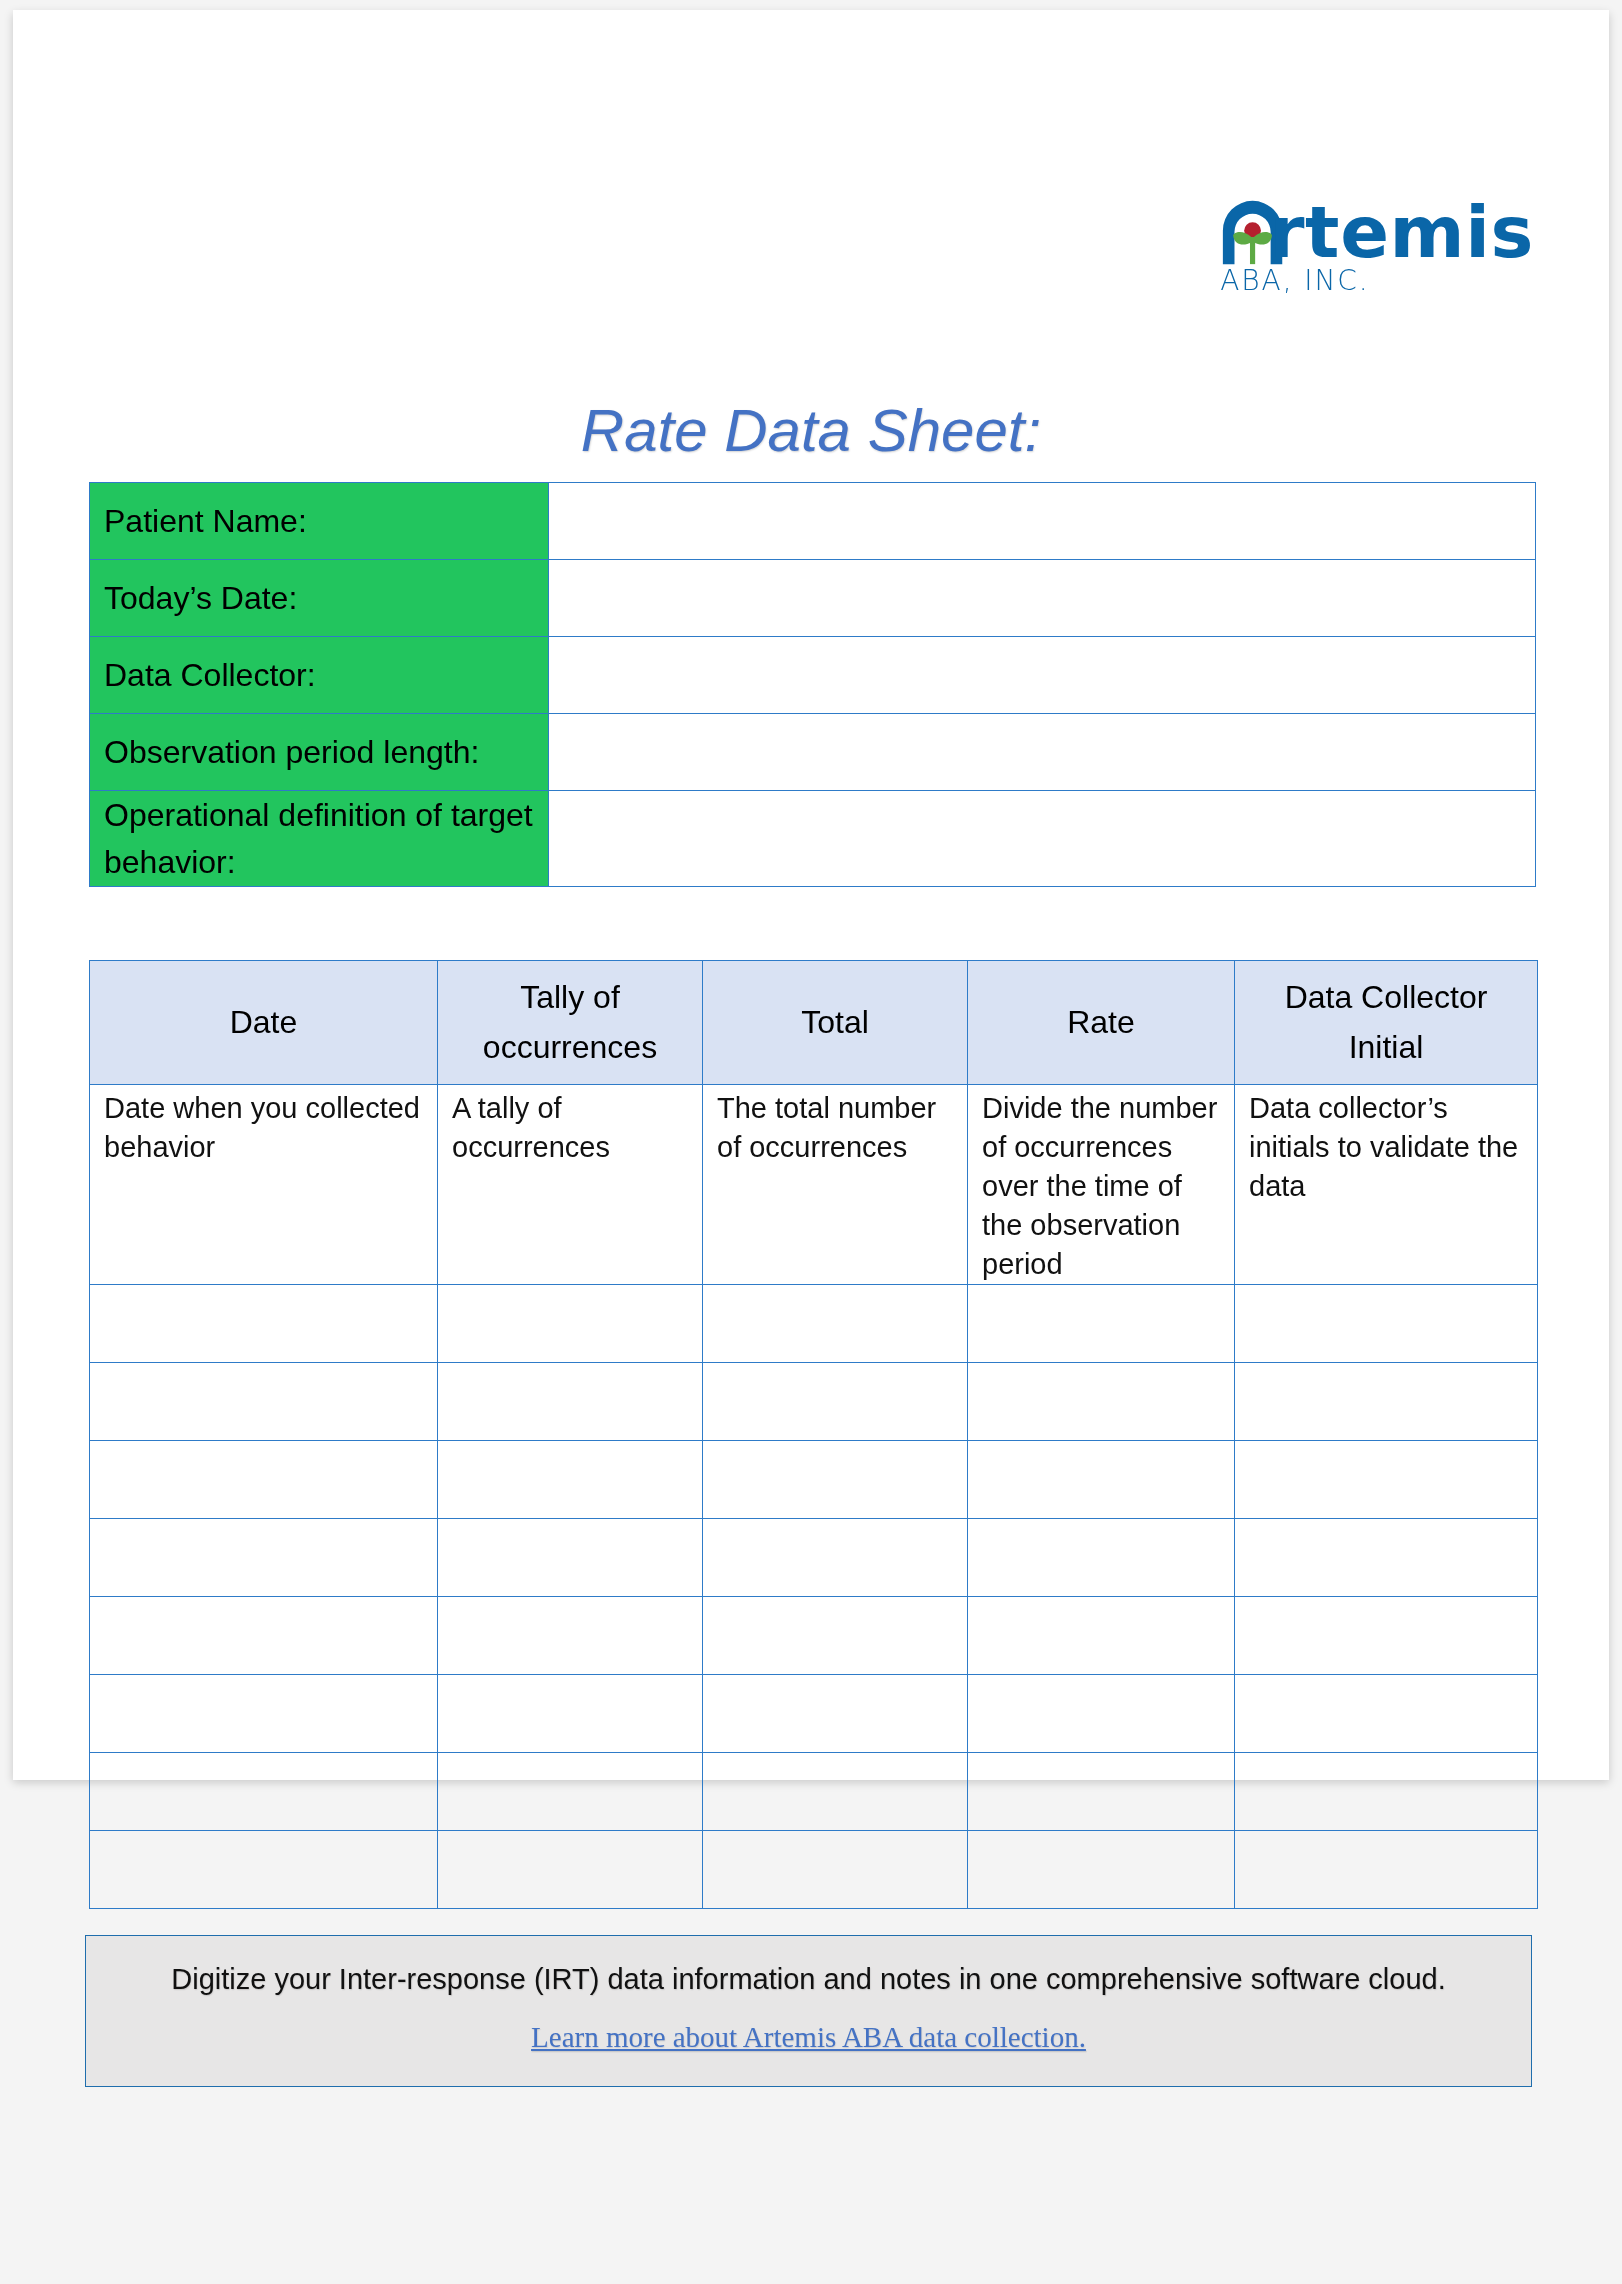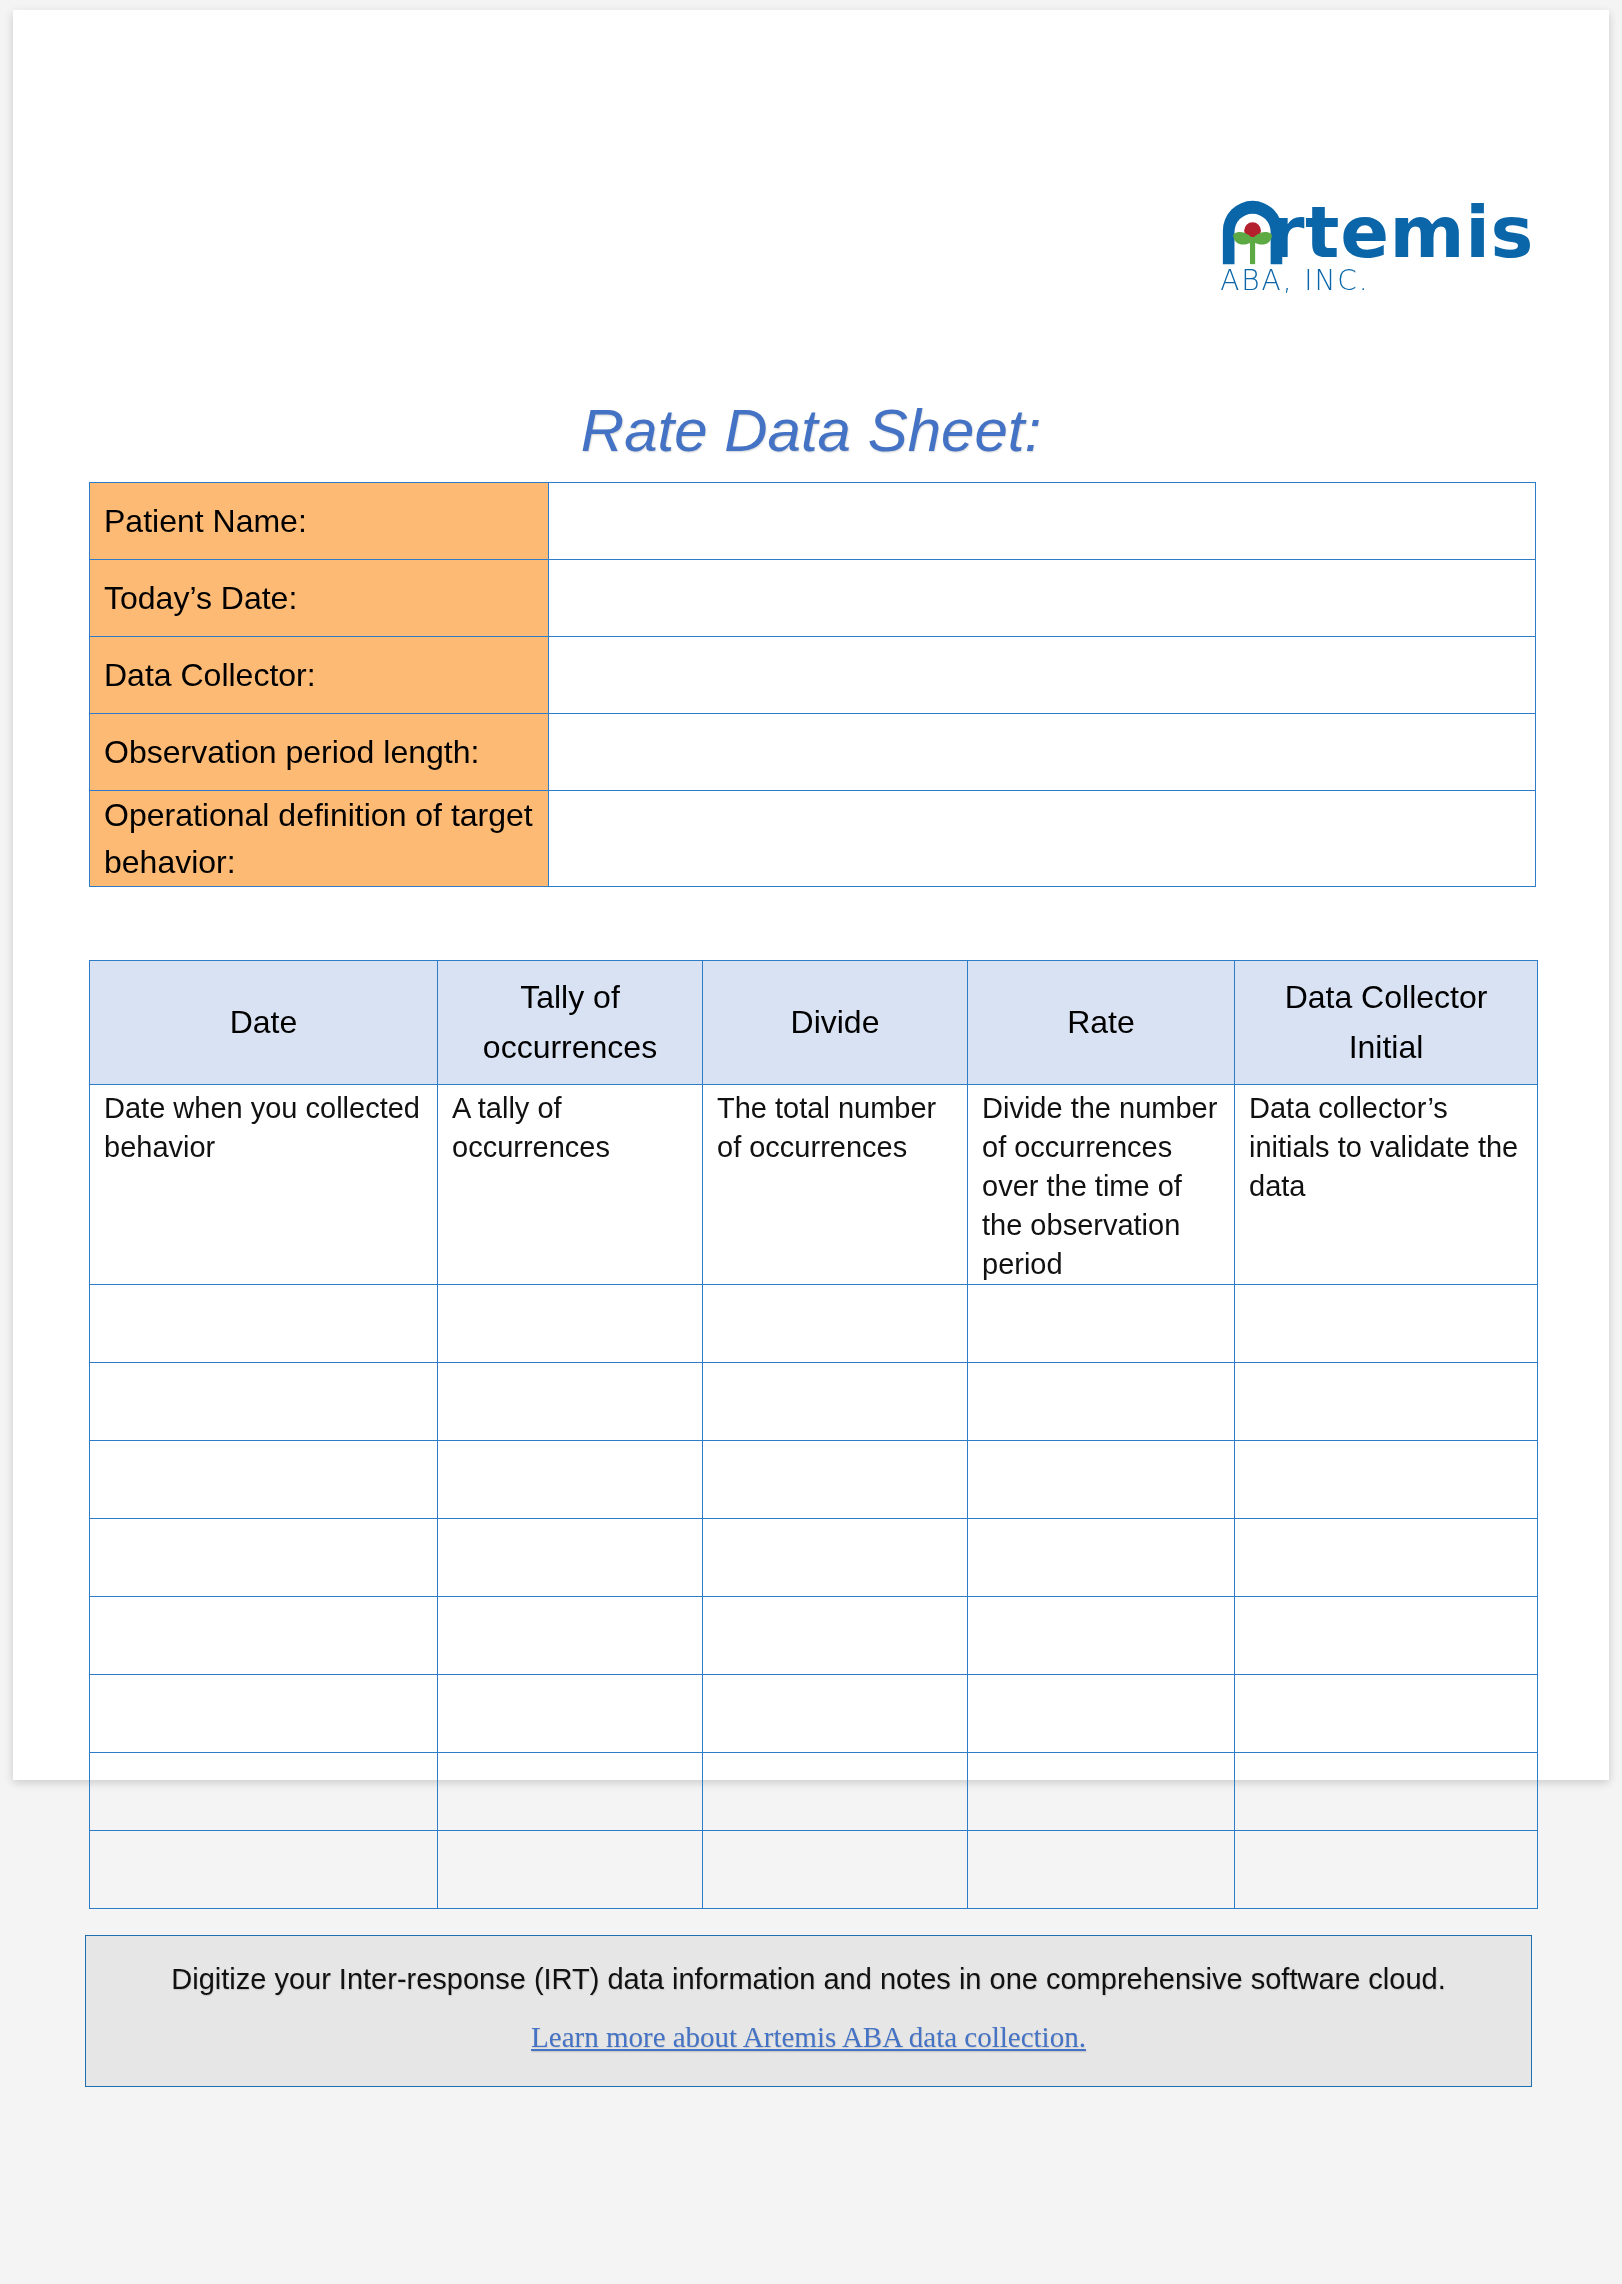--- a/index.html
+++ b/index.html
@@ -26,21 +26,21 @@
   .title {
     position:absolute; left:0; top:385px; width:1622px; text-align:center;
     font-size:60px; font-style:italic; color:#4472C4; line-height:1.2;
     text-shadow:0.6px 1.3px 1.9px rgba(0,0,0,0.18);
   }
   
   table { border-collapse:collapse; position:absolute; }
   .info { left:89px; top:482px; width:1447px; }
   .info td { border:1.9px solid #2E7BC8; height:76px; font-size:32px; color:#000; vertical-align:middle; padding:0 0 0 14px; line-height:1.45; }
   .info tr:last-child td { height:95px; }
-  .info td.lbl { background:#fdba74; width:444px; }
+  .info td.lbl { background:#22c55e; width:444px; }
   .info td.val { background:#fff; }
   
   .data { left:89px; top:960px; width:1448px; table-layout:fixed; }
   .data th, .data td { border:1.9px solid #2E7BC8; }
   .data th {
     background:#D9E2F3; font-weight:normal; font-size:32px; height:95px; text-align:center;
     line-height:1.55; color:#000; padding:0 20px;
   }
   .data td.desc {
     height:191px; vertical-align:top; font-size:29px; line-height:39px; color:#111;
@@ -105,21 +105,21 @@
     <col style="width:348px">
       <col style="width:265px">
       <col style="width:265px">
       <col style="width:267px">
       <col style="width:303px">
   </colgroup>
   <thead>
     <tr>
       <th>Date</th>
       <th style="padding:0 39px;">Tally of occurrences</th>
-      <th>Divide</th>
+      <th>Total</th>
       <th>Rate</th>
       <th style="padding:12px 45px;">Data Collector Initial</th>
     </tr>
   </thead>
   <tbody id="data-body">
     <tr>
       <td class="desc">Date when you collected behavior</td>
       <td class="desc" style="padding-right:51px;">A tally of occurrences</td>
       <td class="desc">The total number of occurrences</td>
       <td class="desc">Divide the number of occurrences over the time of the observation period</td>

